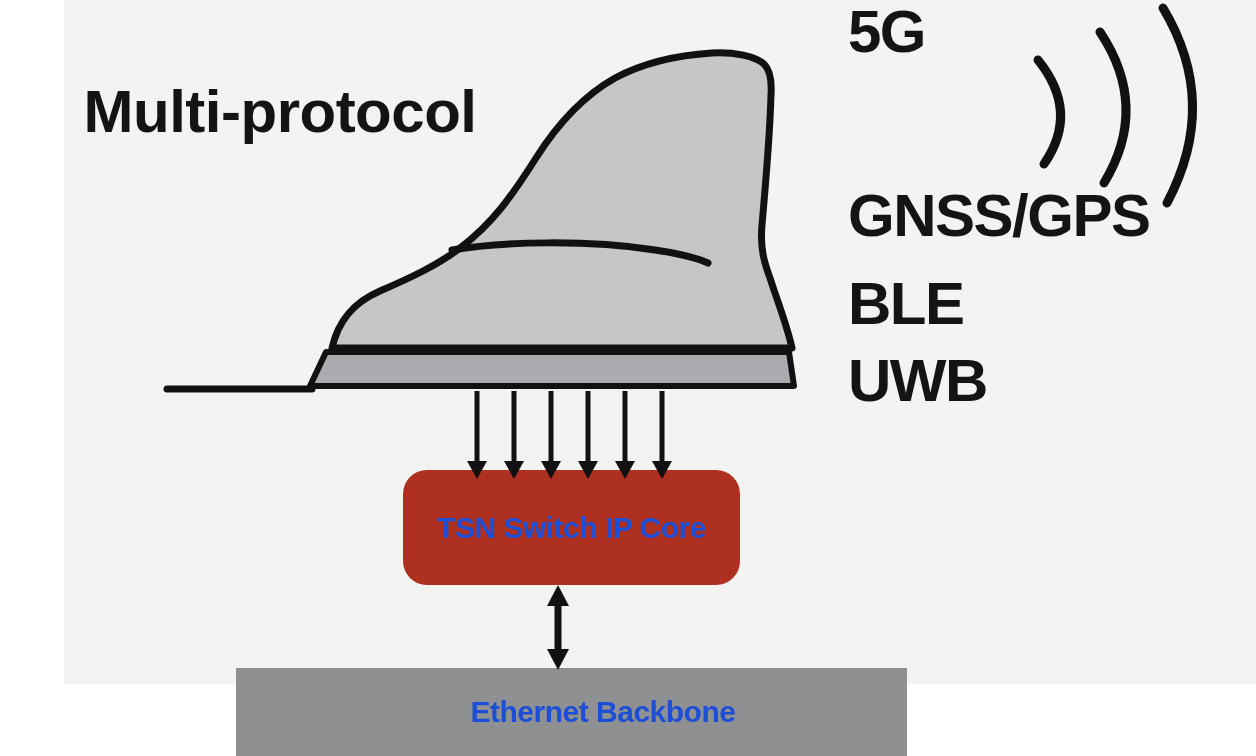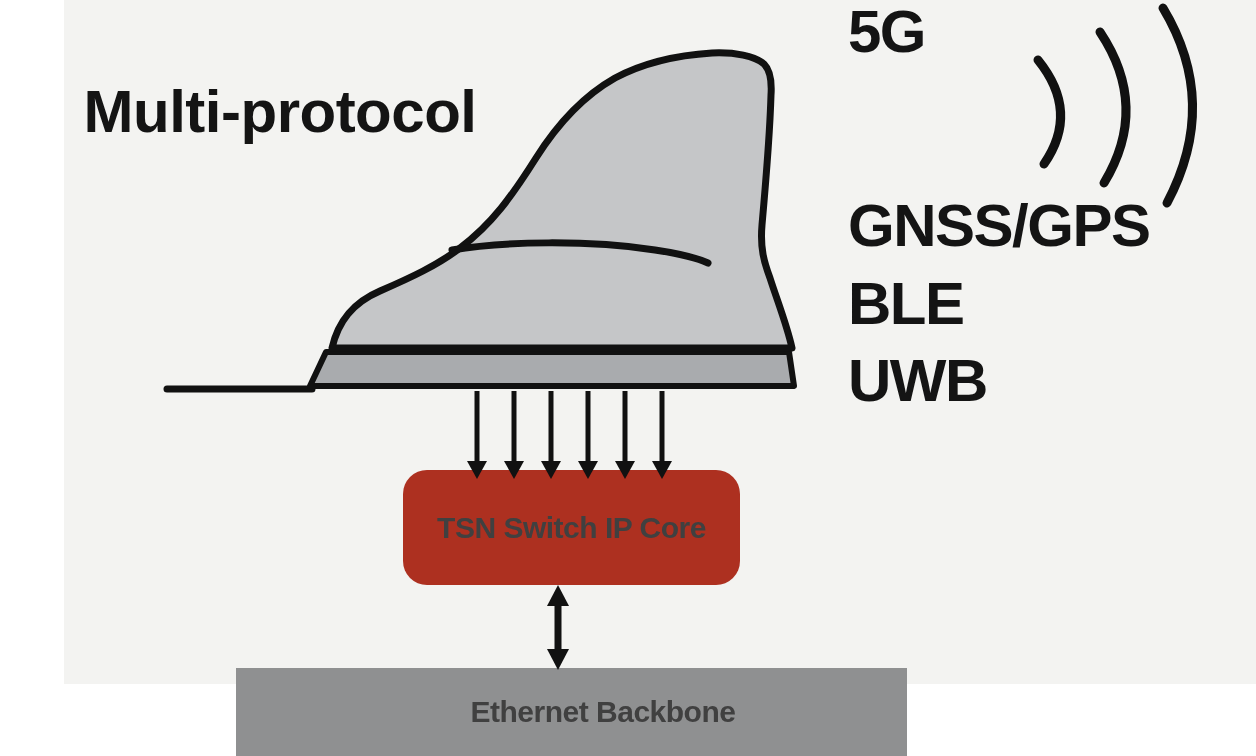--- a/index.html
+++ b/index.html
@@ -18,21 +18,21 @@
     text-align:center;font-size:60px;line-height:68px;font-weight:bold;
     color:#141414;letter-spacing:-0.5px;white-space:nowrap;
   }
   .proto{
     position:absolute;left:848px;
     font-size:60px;line-height:60px;font-weight:bold;color:#141414;
     letter-spacing:-1.5px;white-space:nowrap;
   }
   .boxlabel{
     position:absolute;display:flex;align-items:center;justify-content:center;
-    font-weight:bold;color:#404040;white-space:nowrap;
+    font-weight:bold;color:#1d4ed8;white-space:nowrap;
   }
   #tsn-label{left:403px;top:470px;width:337px;height:115px;font-size:30px;letter-spacing:-0.5px;}
   #eth-label{left:236px;top:668px;width:734px;height:88px;font-size:30px;letter-spacing:-0.5px;}
 </style>
 </head>
 <body>
 
 <div id="canvas">
 
   <div class="fig-bg"></div>
@@ -88,20 +88,20 @@
       <path d="M 1100 32 Q 1150 107 1104 183"></path>
       <path d="M 1163 8 Q 1220 103 1167 203"></path>
     </g>
   </svg>
 
   <div class="headline">
     <div>Multi-protocol</div>
   </div>
 
   <div class="proto" style="top:2px">5G</div>
-  <div class="proto" style="top:196px">GNSS/GPS</div>
+  <div class="proto" style="top:186px">GNSS/GPS</div>
   <div class="proto" style="top:274px">BLE</div>
   <div class="proto" style="top:351px">UWB</div>
 
   <div id="tsn-label" class="boxlabel">TSN Switch IP Core</div>
   <div id="eth-label" class="boxlabel">Ethernet Backbone</div>
 
 </div>
 
 </body></html>

